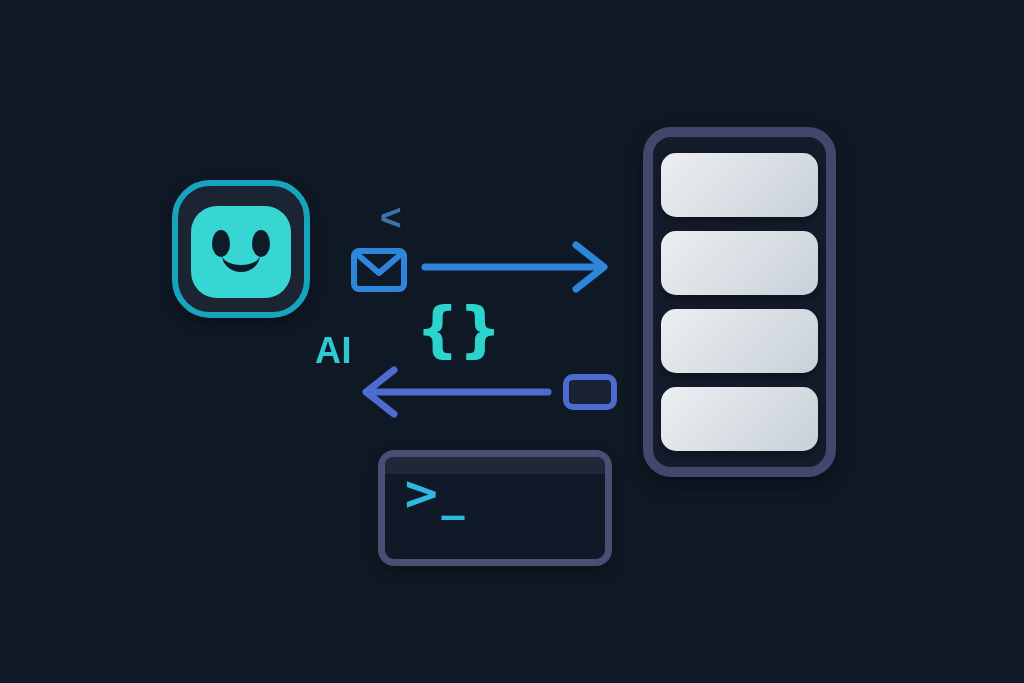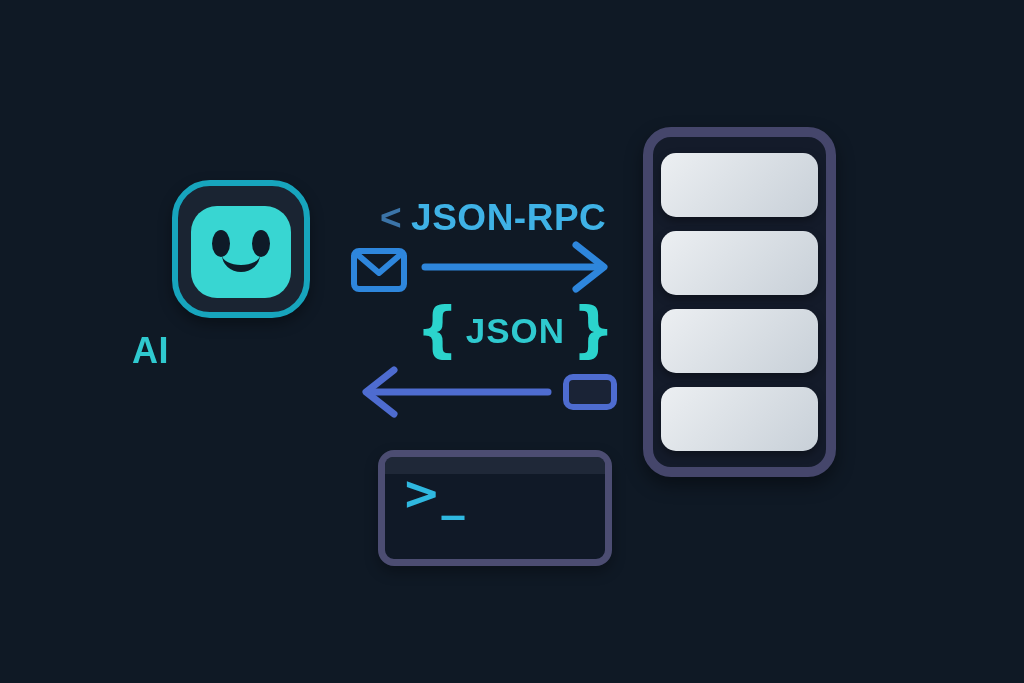--- a/index.html
+++ b/index.html
@@ -43,21 +43,21 @@
     position: absolute;
     left: 31px; top: 44px;
     width: 38px; height: 22px;
     border-bottom: 7px solid var(--face-features, #0e1b28);
     border-radius: 0 0 19px 19px / 0 0 17px 17px;
   }
   .ai-label {
     position: absolute;
     left: 132px; top: 330px;
     width: 220px;
-    text-align: left;
+    text-align: right;
     color: var(--cyan-text, #2fc9cf);
     font-size: 36px;
     font-weight: bold;
     line-height: 41px;
     letter-spacing: 0.5px;
   }
 
   
   .request-label {
     position: absolute;
@@ -181,36 +181,34 @@
       <div class="mouth"></div>
     </div>
   </div>
 
   <div class="ai-label">
     <div>AI</div>
   </div>
 
   <div class="request-label">
     <span class="prefix">&lt;</span>
-    <span class="proto">JSON-RPC</span>
   </div>
 
   <svg class="envelope" width="58" height="48" viewBox="0 0 58 48">
     <rect x="4" y="5" width="50" height="38" rx="5"></rect>
     <path d="M 8 9 L 29 27 L 50 9"></path>
   </svg>
 
   <svg class="arrow-request" width="202" height="56" viewBox="0 0 202 56">
     <line x1="5" y1="28" x2="178" y2="28"></line>
     <path d="M 156 6 L 184 28 L 156 50"></path>
   </svg>
 
   <div class="payload-label">
     <span class="brace">{</span>
-    <span class="payload-text">JSON</span>
     <span class="brace">}</span>
   </div>
 
   <svg class="arrow-response" width="206" height="56" viewBox="0 0 206 56">
     <line x1="200" y1="28" x2="24" y2="28"></line>
     <path d="M 46 6 L 18 28 L 46 50"></path>
   </svg>
 
   <div class="response-box"></div>
 

